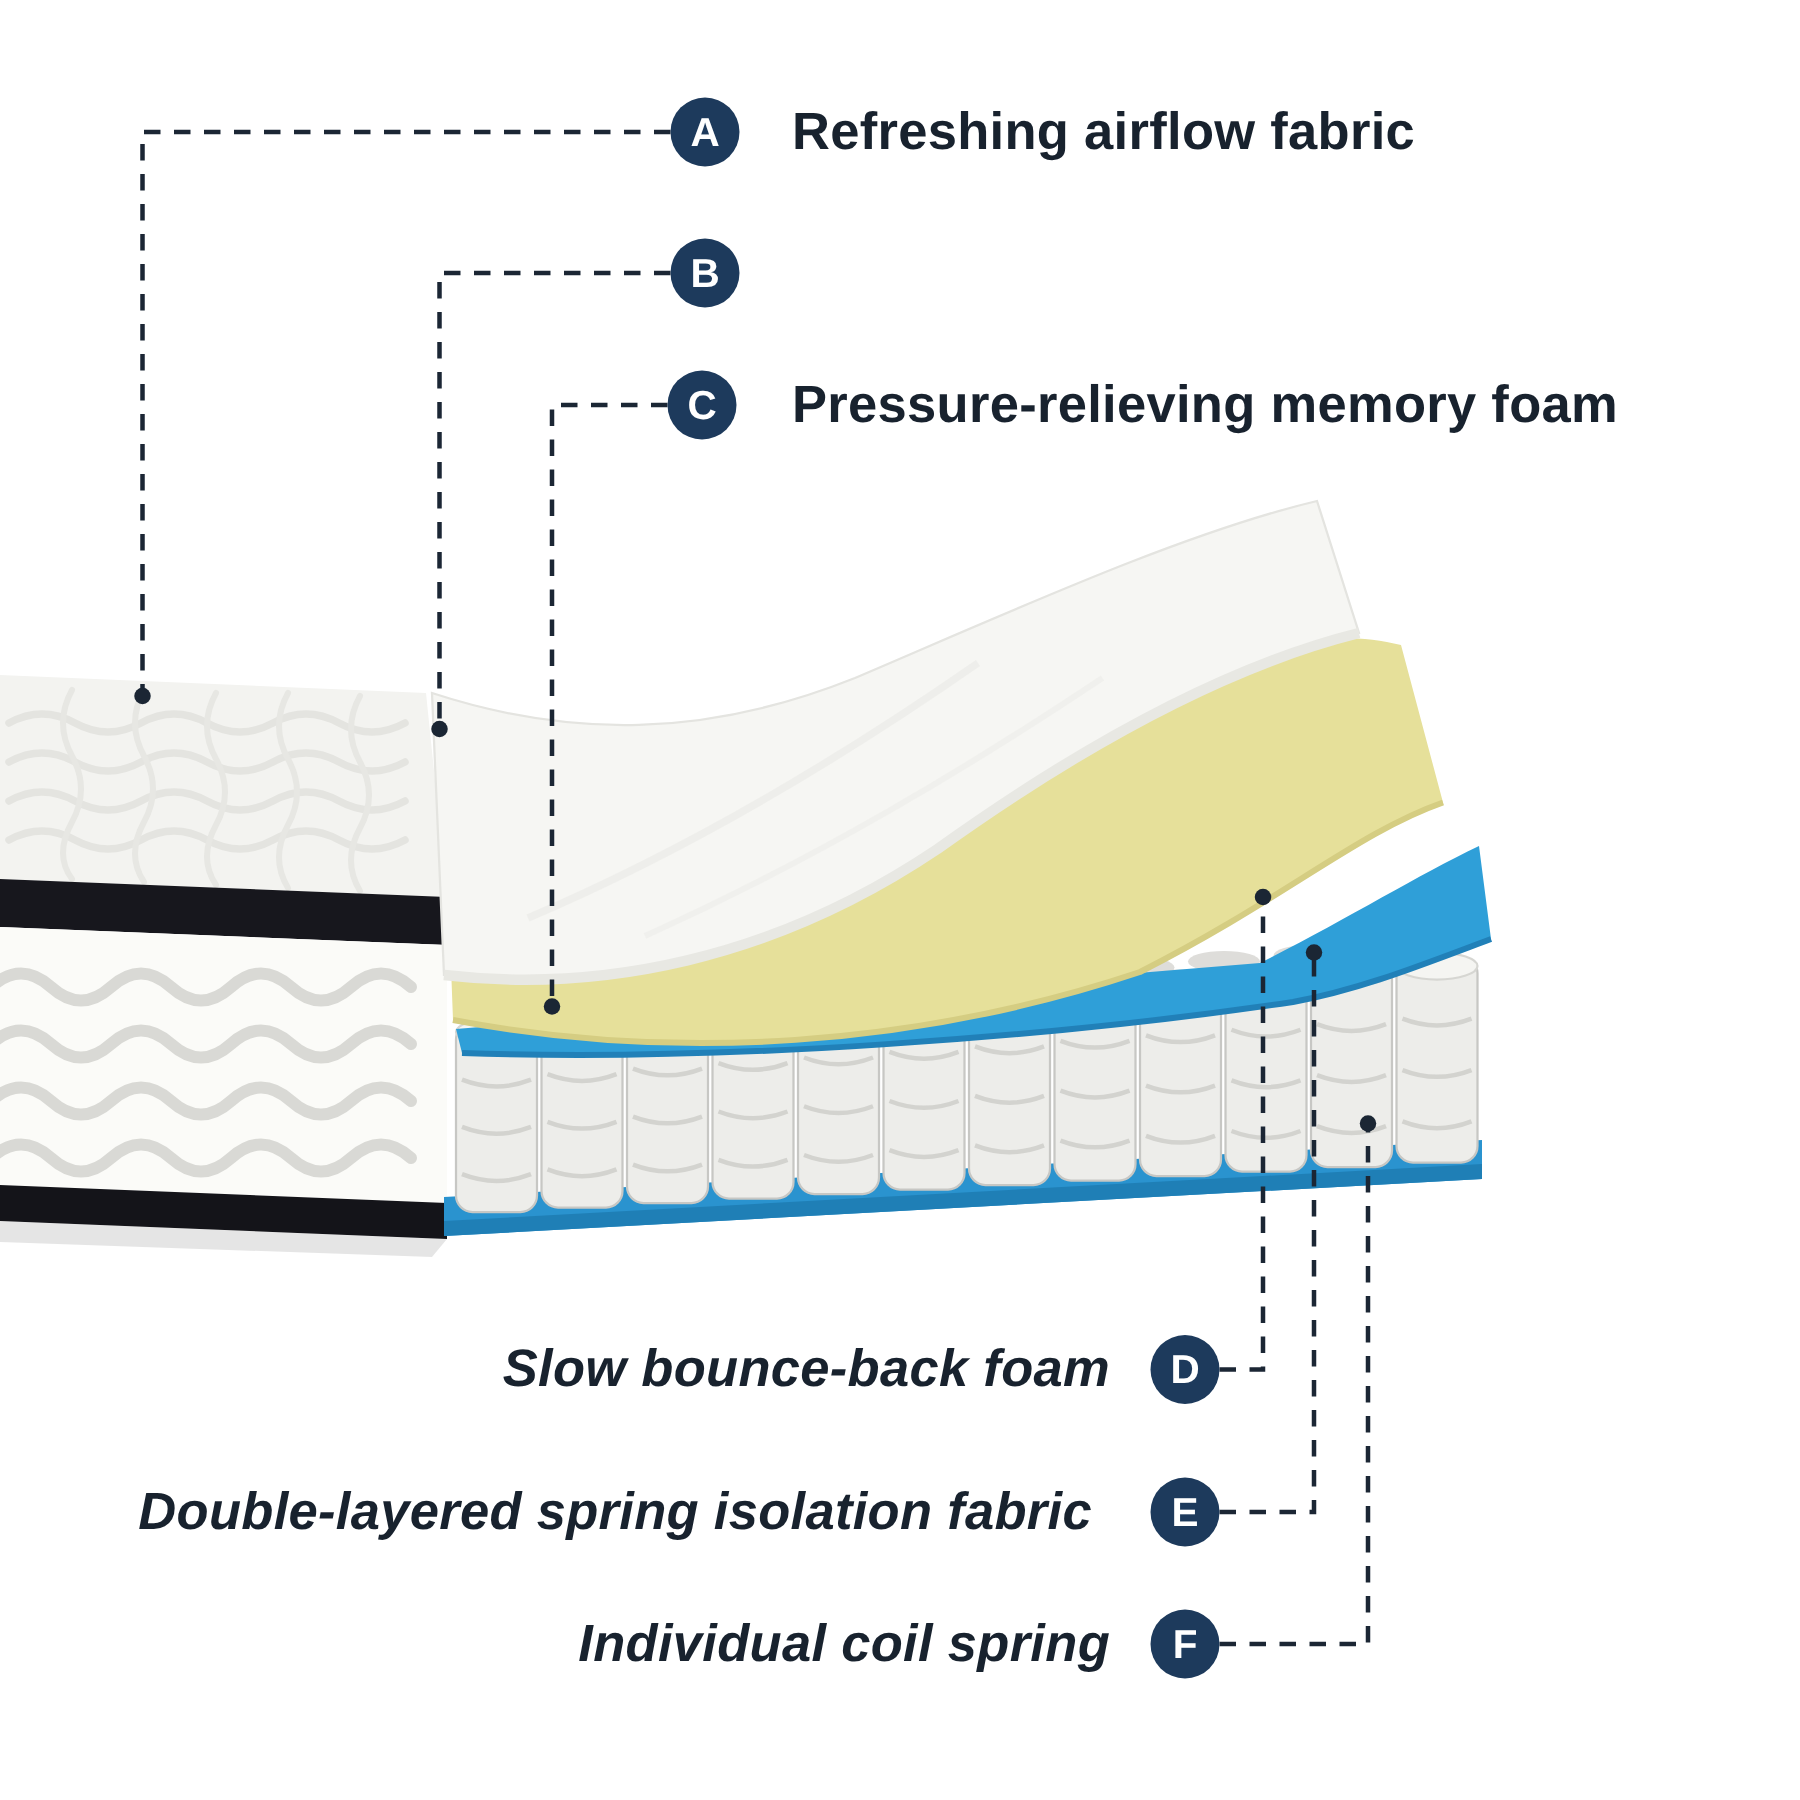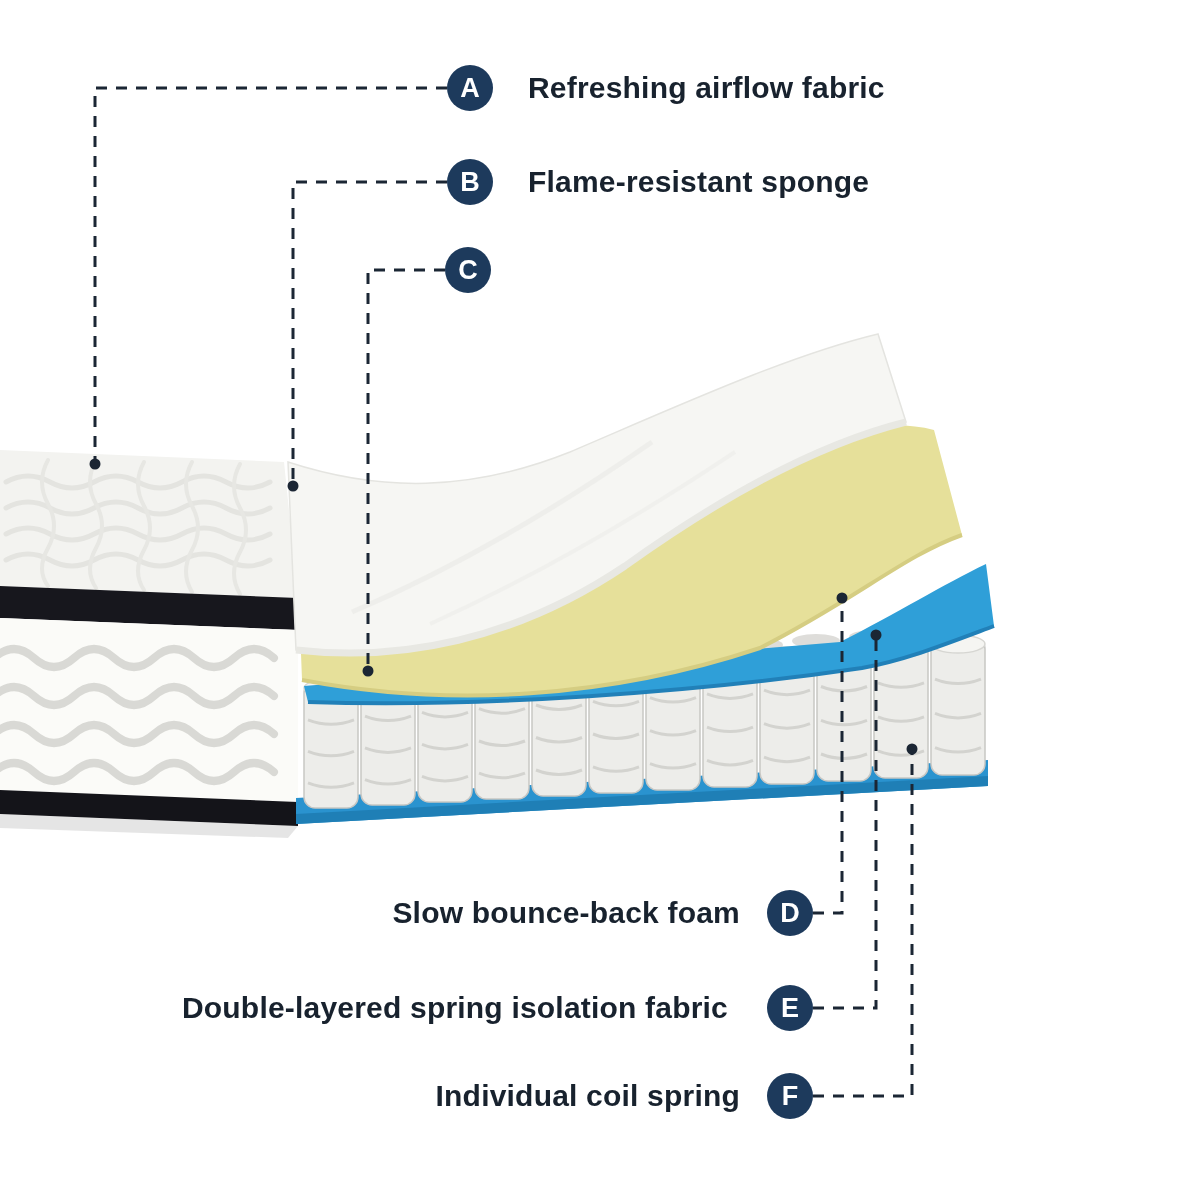--- a/index.html
+++ b/index.html
@@ -7,23 +7,23 @@
     --top-fabric:#f6f6f3; --memory-foam:#e6e09a; --isolation-fabric:#2f9fd8; --base:#2a93cf;
   }
   *{margin:0;padding:0;box-sizing:border-box;}
   html,body{width:1200px;height:1200px;background:#ffffff;overflow:hidden;
     font-family:"Liberation Sans",sans-serif;}
   .stage{position:relative;width:1200px;height:1200px;background:#fff;}
   .stage svg{position:absolute;left:0;top:0;width:1200px;height:1200px;}
   .badge{position:absolute;width:46px;height:46px;border-radius:50%;
     background:var(--badge,#1d3a5c);color:#fff;display:flex;align-items:center;justify-content:center;
     font-size:27px;font-weight:bold;line-height:1;}
-  .lbl{position:absolute;font-size:30px;font-weight:700;color:var(--text,#18222e);
+  .lbl{position:absolute;font-size:35px;font-weight:700;color:var(--text,#18222e);
     white-space:nowrap;line-height:46px;letter-spacing:0.2px;}
-  .lbl.right{text-align:right;}
+  .lbl.right{text-align:right;font-style:italic;}
   .dash{fill:none;stroke:var(--line,#1b2634);stroke-width:3;stroke-dasharray:11 9;}
   .dot{fill:var(--line,#1b2634);}
 </style>
 </head>
 <body>
 
 <div class="stage">
 
   <svg viewBox="0 0 1200 1200" aria-hidden="true">
 
@@ -207,18 +207,18 @@
       <span>D</span>
     </div>
   <div class="badge" style="left:767px;top:985px">
       <span>E</span>
     </div>
   <div class="badge" style="left:767px;top:1073px">
       <span>F</span>
     </div>
 
   <div class="lbl" style="left:528px;top:65px">Refreshing airflow fabric</div>
-  <div class="lbl" style="left:528px;top:159px">Flame-resistant sponge</div>
+  <div class="lbl" style="left:528px;top:247px">Pressure-relieving memory foam</div>
   <div class="lbl right" style="right:460px;top:890px">Slow bounce-back foam</div>
   <div class="lbl right" style="right:472px;top:985px">Double-layered spring isolation fabric</div>
   <div class="lbl right" style="right:460px;top:1073px">Individual coil spring</div>
 
 </div>
 
 </body></html>

